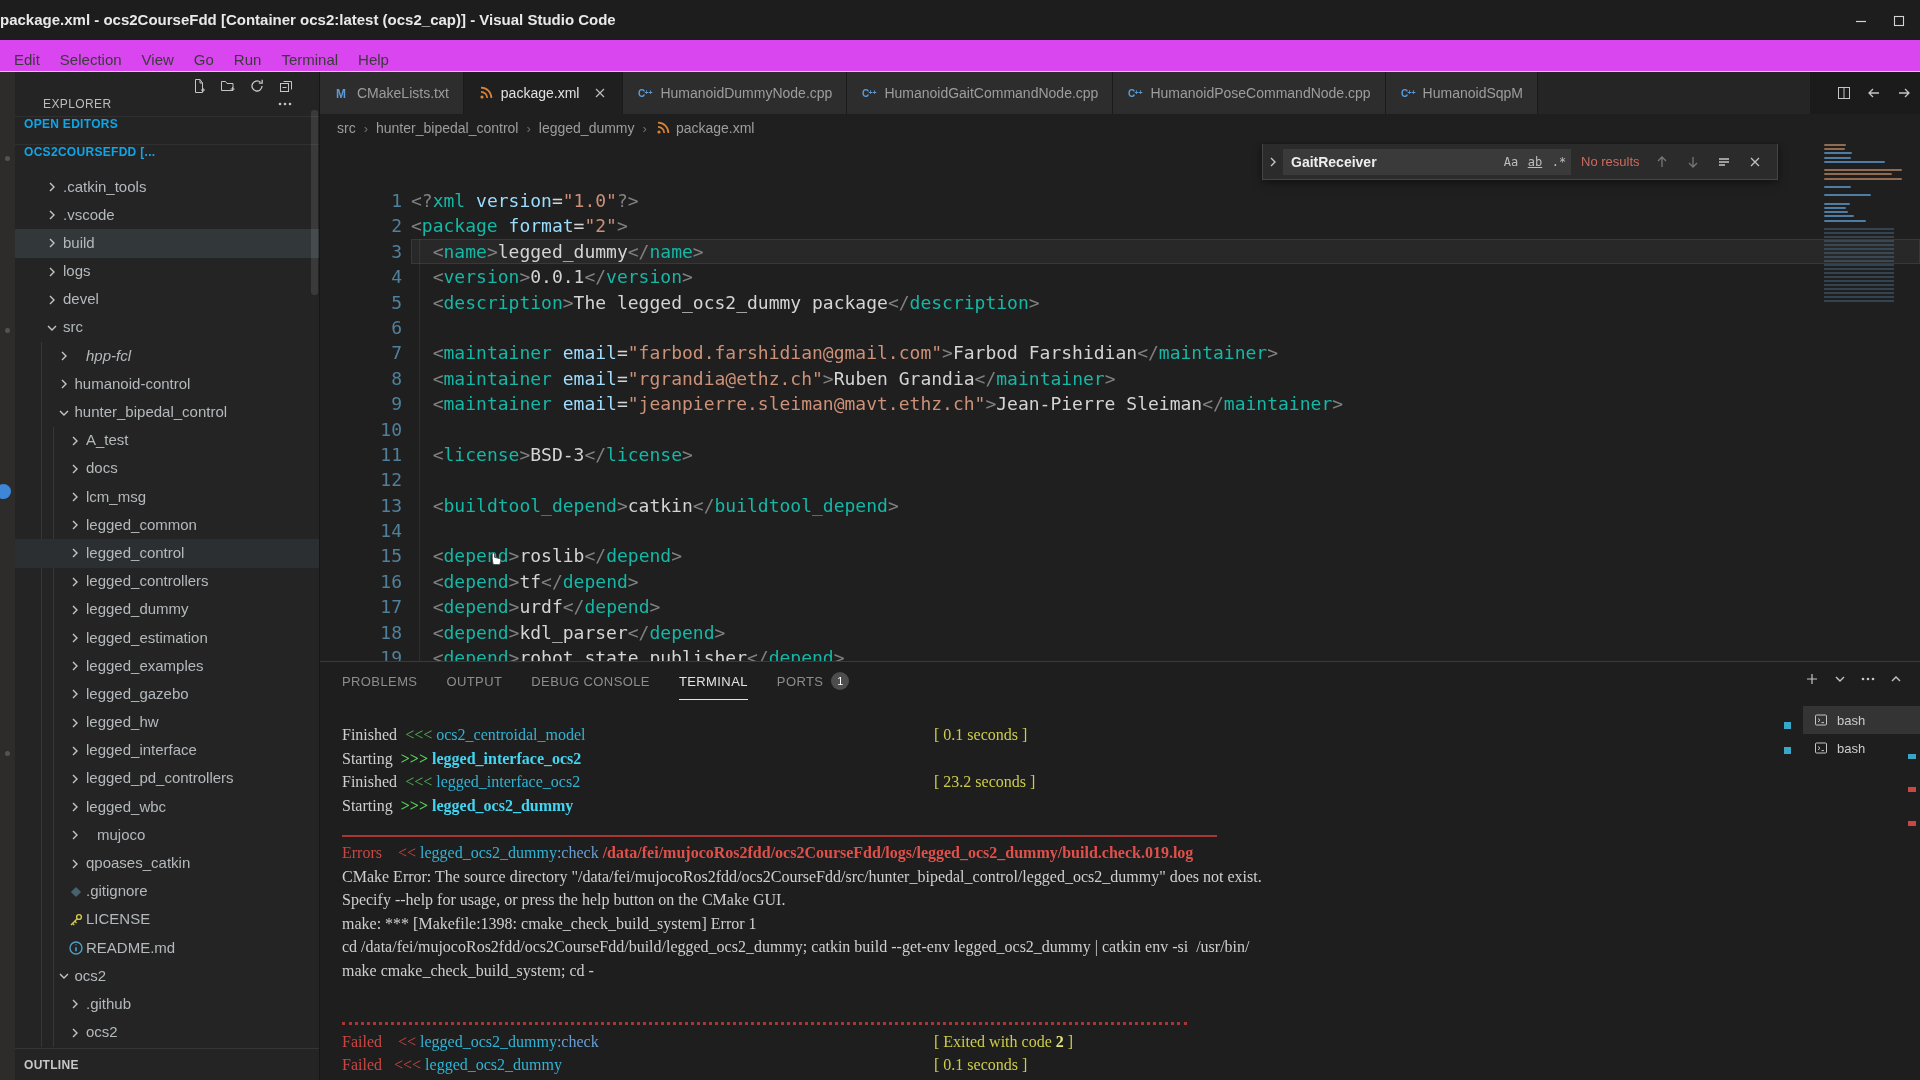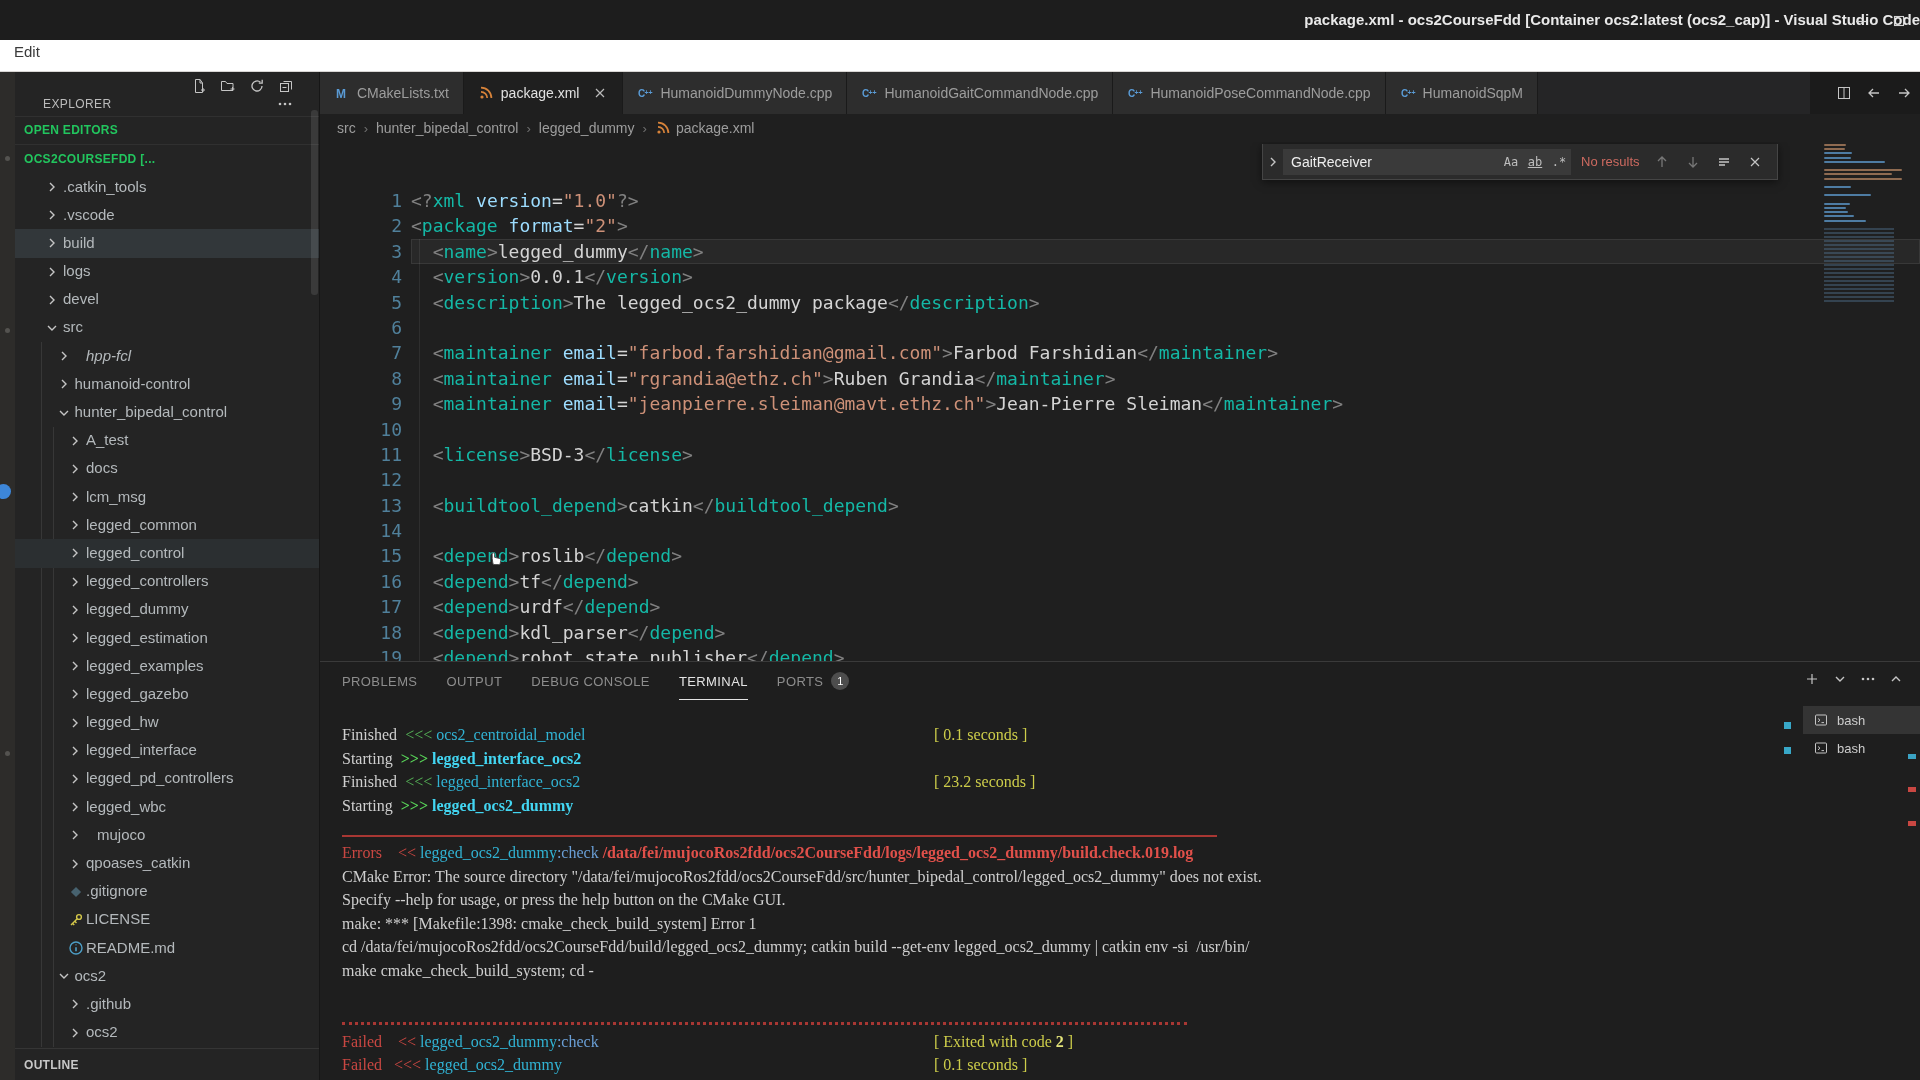--- a/index.html
+++ b/index.html
@@ -4,44 +4,44 @@
 <style>
   * { margin:0; padding:0; box-sizing:border-box; }
   html,body { width:1920px; height:1080px; overflow:hidden; background:#1f1f1f;
               font-family:"Liberation Sans", sans-serif; }
   .icon { display:inline-flex; align-items:center; justify-content:center; color:#c5c5c5; }
   .icon svg { display:block; }
 
   
   #titlebar { position:absolute; left:0; top:0; width:1920px; height:40px; background:#1d1d1d; }
   #window-title { position:absolute; left:0; right:0; top:0; height:40px; line-height:40px;
-                  text-align:right; color:#e9e9e9; font-size:15px; font-weight:bold; }
+                  text-align:left; color:#e9e9e9; font-size:15px; font-weight:bold; }
   .win-ctl { position:absolute; top:10px; width:22px; height:22px; display:flex; align-items:center;
              justify-content:center; color:#d4d4d4; font-size:14px; }
   #win-min { left:1850px; } #win-max { left:1888px; }
 
   
-  #menubar { position:absolute; left:0; top:40px; width:1920px; height:32px; background:#ffffff;
-             display:flex; align-items:flex-start; padding-left:6px; gap:4px; border-bottom:1px solid #d8d6d4;flex-direction:column; }
+  #menubar { position:absolute; left:0; top:40px; width:1920px; height:32px; background:#d946ef;
+             display:flex; align-items:flex-end; padding-left:6px; gap:4px; border-bottom:1px solid #d8d6d4; }
   .menu-item { color:#3a3a3a; font-size:15px; padding:3px 8px; }
 
   
   #leftstrip { position:absolute; left:0; top:72px; width:15px; height:1008px; background:#2d2c2a; }
   .strip-dot { position:absolute; border-radius:50%; background:#545350; }
   #strip-blue { position:absolute; left:-4px; top:484px; width:15px; height:15px; border-radius:50%;
                 background:#3d86d8; }
 
   
   #sidebar { position:absolute; left:15px; top:72px; width:305px; height:1008px; background:#242424;
              color:#b4b9bc; overflow:hidden; border-right:1px solid #161616; }
   #explorer-header { position:absolute; left:0; top:0; width:100%; height:40px;margin-top:12px; }
   #explorer-title { position:absolute; left:28px; top:13px; font-size:12px; letter-spacing:.4px; color:#bcbcbc; }
   #explorer-more { position:absolute; left:262px; top:12px; }
-  .sec-row { position:absolute; left:0; width:100%; height:26px; display:flex; align-items:center;
-             gap:3px; padding-left:6px; font-size:12px; font-weight:bold; color:#22c55e;
+  .sec-row { position:absolute; left:0; width:100%; height:26px; display:flex; 
+             gap:3px; padding-left:6px; font-size:12px; font-weight:bold; color:#0ea5e9;
              border-top:1px solid rgba(255,255,255,.06); }
   #sec-open-editors { top:44px; }
   #sec-workspace { top:72px; height:28px; }
   .sec-label { letter-spacing:.3px; white-space:nowrap; }
   #ws-actions { position:absolute; left:176px; top:6px; display:flex; gap:13px; }
   #tree { position:absolute; left:0; top:101px; width:100%; }
   .trow { position:relative; height:28.2px; display:flex; align-items:center; font-size:15px;
           color:#b4b9bc; white-space:nowrap; }
   .trow .chev { position:absolute; top:6px; }
   .trow .ficon { position:absolute; top:6px; }
@@ -85,21 +85,21 @@
   #indent-guide { position:absolute; left:99px; top:97px; width:1px; height:422px;
                   background:rgba(255,255,255,.07); }
 
   
   #find { position:absolute; left:942px; top:2px; width:516px; height:36px; background:#2b2b2b;
           border:1px solid #454545; border-top:none; display:flex; align-items:center;
           box-shadow:0 2px 8px rgba(0,0,0,.5); }
   #find-toggle { width:20px; height:100%; display:flex; align-items:center; justify-content:center; color:#c5c5c5; }
   #find-input { width:288px; height:26px; background:#3a3a3a; display:flex; align-items:center;
                 padding-left:8px; font-size:14px; color:#eeeeee; }
-  #find-query { flex:1; }
+  #find-query { flex:1;font-weight:bold; }
   .find-opt { width:24px; text-align:center; font-size:12px; color:#bdbdbd;
               font-family:"DejaVu Sans Mono", monospace; }
   .find-opt.u { text-decoration:underline; }
   #find-status { margin-left:10px; font-size:13px; color:#cd6a60; white-space:nowrap; }
   #find-btns { display:flex; align-items:center; gap:15px; margin-left:14px; }
   .find-btn.dim { color:#777; }
 
   
   #minimap { position:absolute; left:1502px; top:0; width:84px; height:519px; }
   .mm-bar { position:absolute; height:2px; border-radius:1px; }

